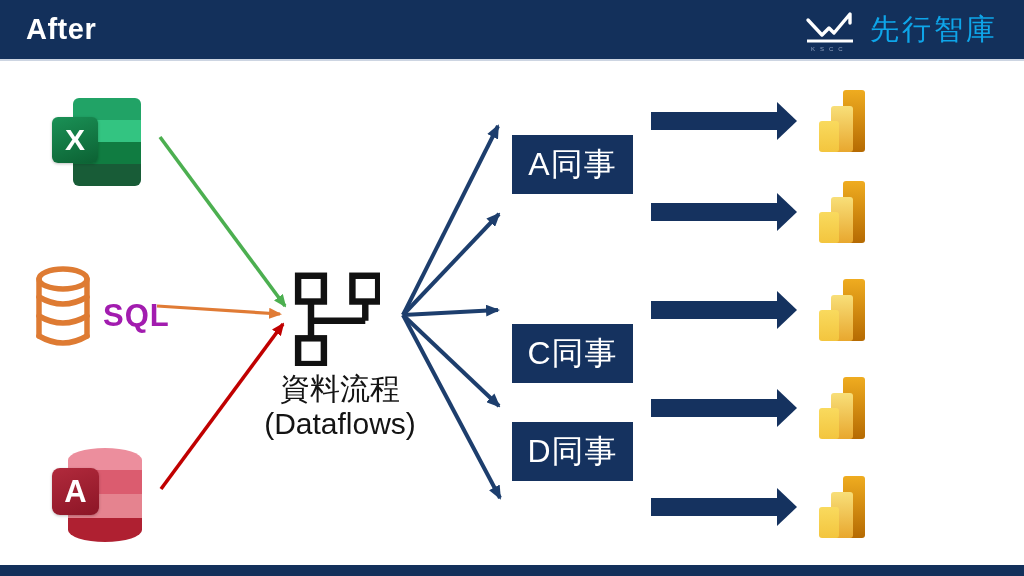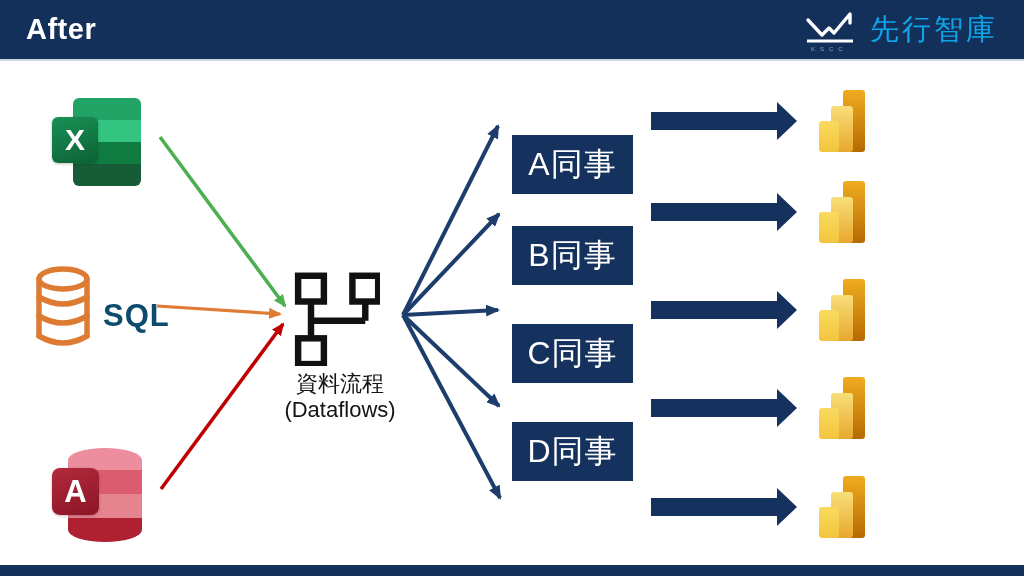--- a/index.html
+++ b/index.html
@@ -24,38 +24,38 @@
             overflow:hidden;}
   .xl-sheet .b{height:22px;}
   .b1{background:#21A366}.b2{background:#33C481}.b3{background:#107C41}.b4{background:#185C37}
   .xl-badge{position:absolute;left:0;top:21px;width:46px;height:46px;border-radius:6px;
             background:linear-gradient(160deg,#1a9156,#0c6133);display:flex;align-items:center;
             justify-content:center;box-shadow:0 1px 3px rgba(0,0,0,.25);}
   .xl-badge span{color:#fff;font-size:30px;font-weight:700;}
 
   
   .sqlgrp{display:flex;align-items:center;gap:10px;}
-  .sql-text{color:#0c4a6e;font-size:31px;font-weight:800;letter-spacing:1px;margin-top:14px;}
+  .sql-text{color:#a21caf;font-size:31px;font-weight:800;letter-spacing:1px;margin-top:14px;}
 
   
   .access{width:96px;height:100px;}
   .acc-cyl{position:absolute;left:16px;top:3px;width:74px;height:94px;overflow:hidden;
            border-radius:37px 37px 37px 37px / 12px 12px 12px 12px;}
   .acc-cyl .c{width:100%;}
   .c0{height:22px;background:#EC8E9D}.c1{height:24px;background:#DB5C6F}
   .c2{height:24px;background:#E5838F}.c3{height:24px;background:#AF2031}
   .acc-badge{position:absolute;left:0;top:23px;width:47px;height:47px;border-radius:8px;
              background:linear-gradient(160deg,#B12A3C,#8C1526);display:flex;align-items:center;
              justify-content:center;box-shadow:0 1px 3px rgba(0,0,0,.25);}
   .acc-badge span{color:#fff;font-size:31px;font-weight:700;}
 
   
   .dataflow{position:absolute;left:288px;top:272px;width:92px;height:94px;z-index:2;}
   .df-label{position:absolute;left:258px;top:371px;width:164px;text-align:center;
-            color:#141414;font-size:22px;line-height:1.18;z-index:2;}
+            color:#141414;font-size:30px;line-height:1.18;z-index:2;}
 
   
   .overlay{position:absolute;left:0;top:0;z-index:3;pointer-events:none;}
 
   
   .row{position:absolute;left:512px;width:355px;height:62px;z-index:4;}
   .emp-box{position:absolute;left:0;top:1px;width:121px;height:59px;background:#15325F;
            display:flex;align-items:center;justify-content:center;margin-top:44px;}
   .emp-box span{color:#fff;font-size:32px;letter-spacing:1px;}
   .block-arrow{position:absolute;left:139px;top:11px;}
@@ -171,23 +171,20 @@
         <rect x="0" y="11" width="126" height="18" fill="#15325F"></rect>
         <polygon points="126,1 146,20 126,39" fill="#15325F"></polygon>
       </svg>
       <div class="pbi">
         <div class="bar bar-tall"></div>
         <div class="bar bar-mid"></div>
         <div class="bar bar-short"></div>
       </div>
     </div>
       <div class="row" style="top: 181px;">
-      <div class="emp-box">
-        <span>B同事</span>
-      </div>
       <svg class="block-arrow" width="146" height="40" viewBox="0 0 146 40">
         <rect x="0" y="11" width="126" height="18" fill="#15325F"></rect>
         <polygon points="126,1 146,20 126,39" fill="#15325F"></polygon>
       </svg>
       <div class="pbi">
         <div class="bar bar-tall"></div>
         <div class="bar bar-mid"></div>
         <div class="bar bar-short"></div>
       </div>
     </div>

